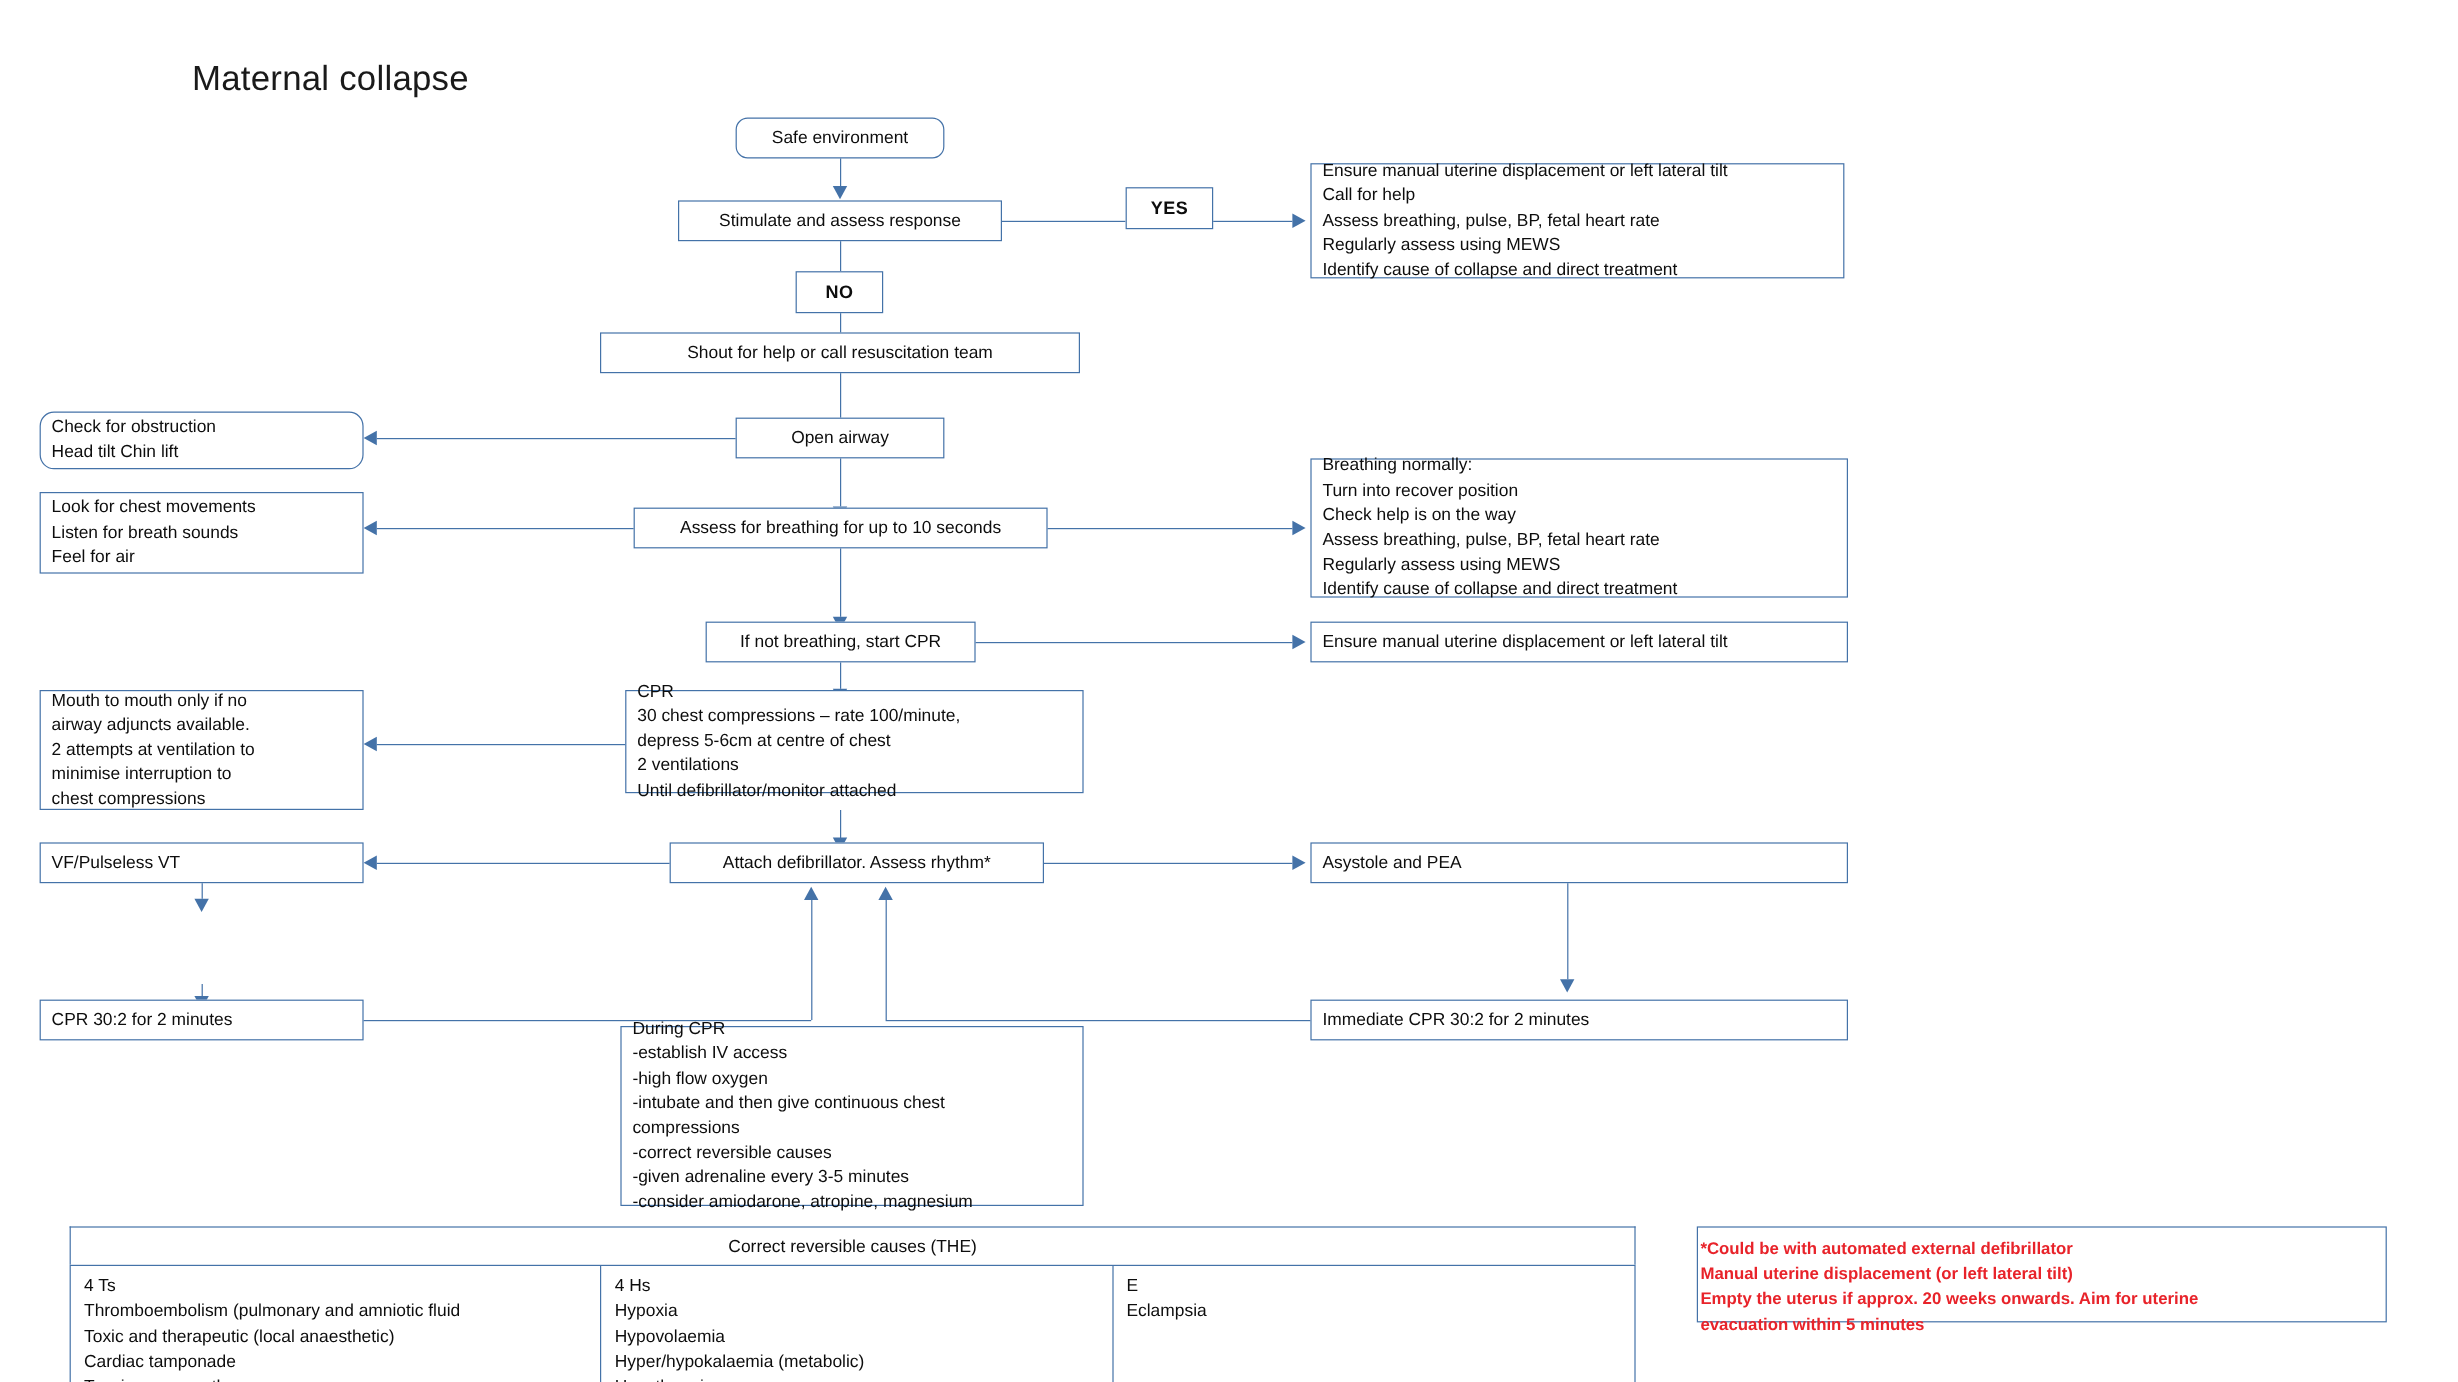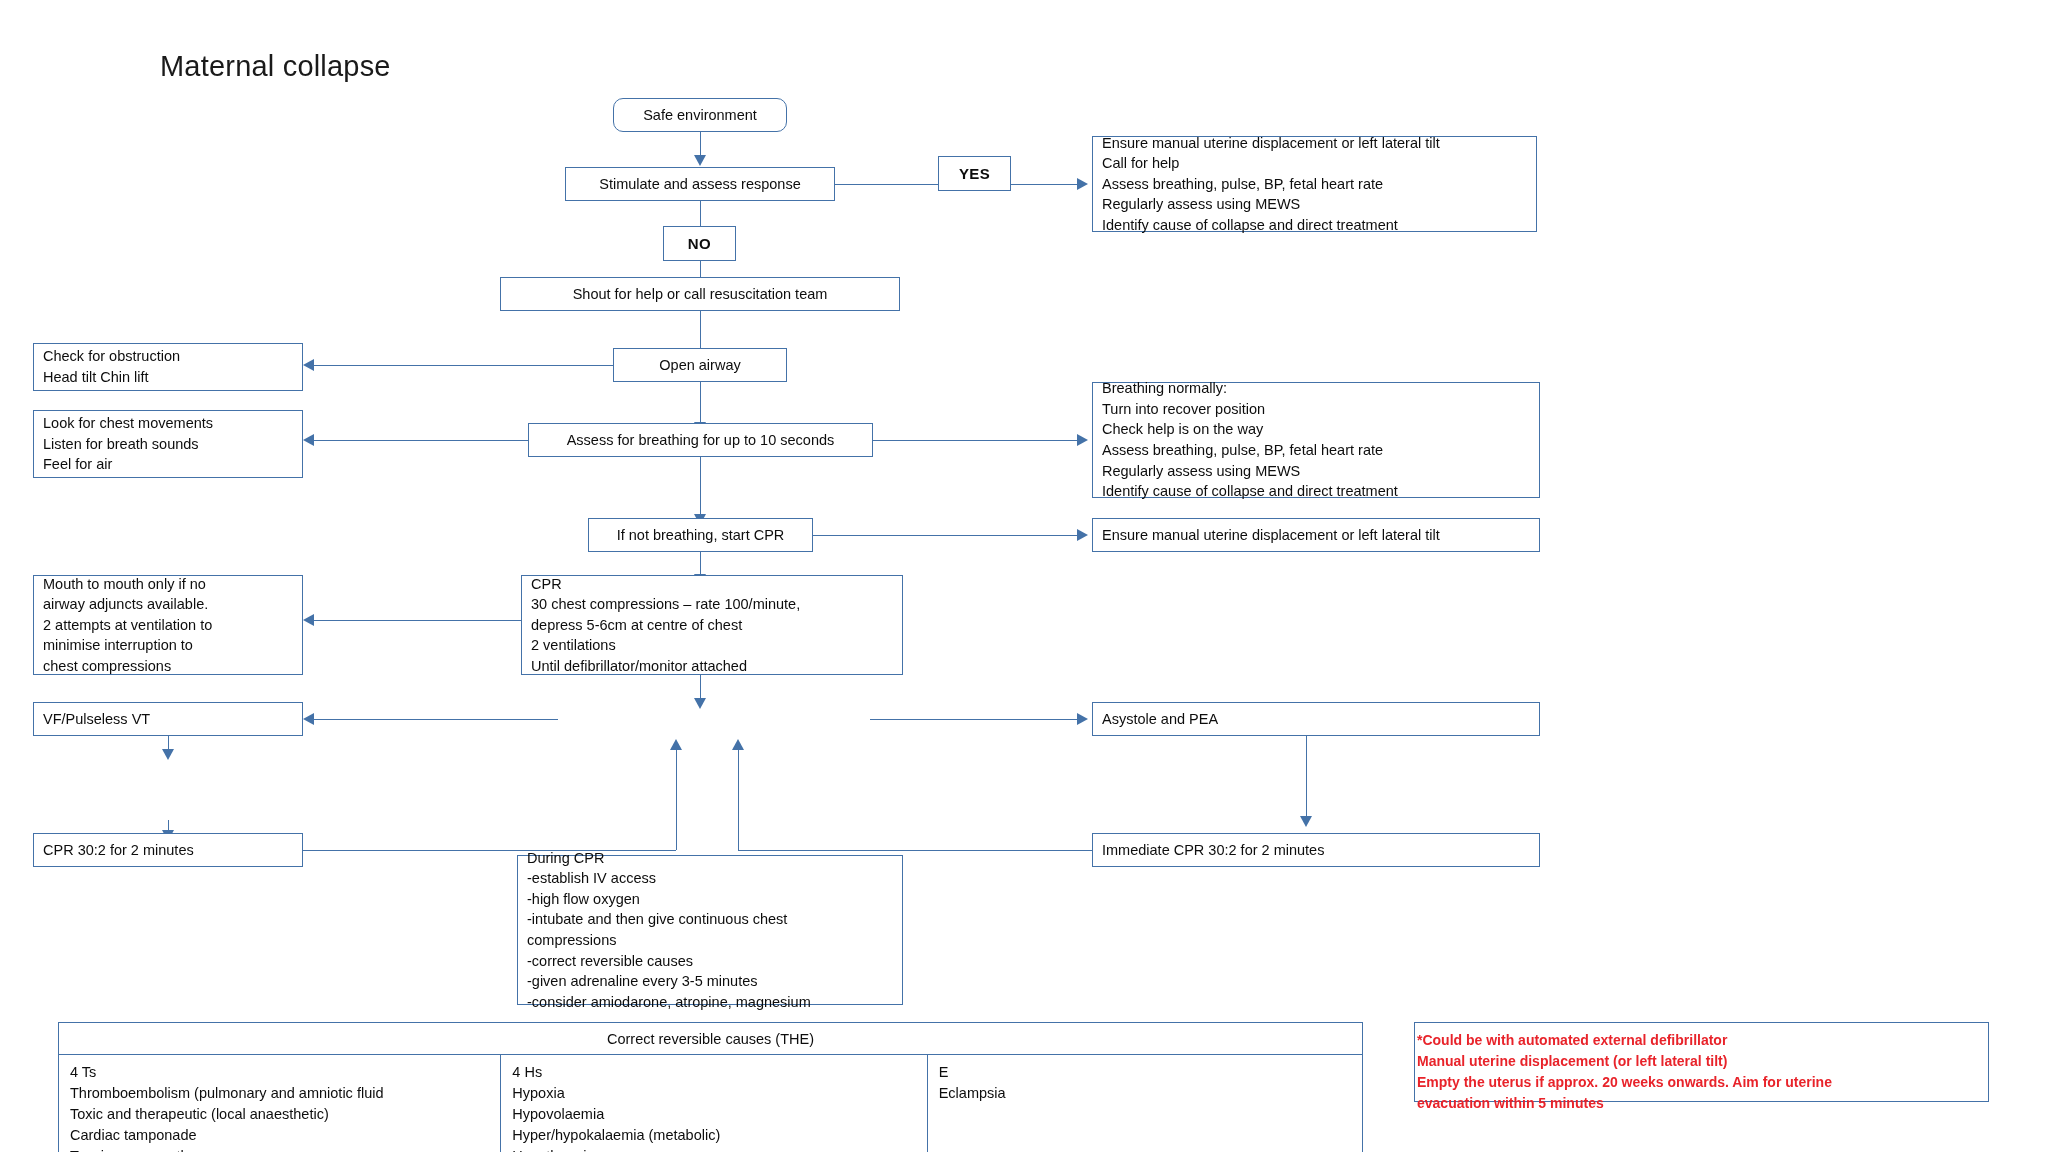--- a/index.html
+++ b/index.html
@@ -176,21 +176,21 @@
   <div class="vline" style="left:700px; top:311px; height:41px;"></div>
   <div class="arrow down" style="left:693.5px; top:352px;"></div>
 
   <div class="node center" style="left:613px; top:348px; width:174px; height:34px;">
     <span class="ln">Open airway</span>
   </div>
 
   <div class="hline" style="left:314px; top:365px; width:299px;"></div>
   <div class="arrow left" style="left:303px; top:358.5px;"></div>
 
-  <div class="node left" style="left:33px; top:343px; width:270px; height:48px;">
+  <div class="node left" style="left:33px; top:343px; width:270px; height:48px;border-radius:12px;">
     <span class="ln">Check for obstruction</span>
     <span class="ln">Head tilt Chin lift</span>
   </div>
 
   <div class="vline" style="left:700px; top:382px; height:40px;"></div>
   <div class="arrow down" style="left:693.5px; top:422px;"></div>
 
   <div class="node center" style="left:528px; top:423px; width:345px; height:34px;">
     <span class="ln">Assess for breathing for up to 10 seconds</span>
   </div>
@@ -226,21 +226,21 @@
   <div class="hline" style="left:813px; top:535px; width:264px;"></div>
   <div class="arrow right" style="left:1077px; top:528.5px;"></div>
 
   <div class="node left" style="left:1092px; top:518px; width:448px; height:34px;">
     <span class="ln">Ensure manual uterine displacement or left lateral tilt</span>
   </div>
 
   <div class="vline" style="left:700px; top:552px; height:22px;"></div>
   <div class="arrow down" style="left:693.5px; top:574px;"></div>
 
-  <div class="node left" style="left:521px; top:575px; width:382px; height:100px;">
+  <div class="node left" style="left:521px; top:575px; width:382px; height:86px;">
     <span class="ln">CPR</span>
     <span class="ln">30 chest compressions – rate 100/minute,</span>
     <span class="ln">depress 5-6cm at centre of chest</span>
     <span class="ln">2 ventilations</span>
     <span class="ln">Until defibrillator/monitor attached</span>
   </div>
 
   <div class="hline" style="left:314px; top:620px; width:207px;"></div>
   <div class="arrow left" style="left:303px; top:613.5px;"></div>
 
@@ -248,20 +248,23 @@
     <span class="ln">Mouth to mouth only if no</span>
     <span class="ln">airway adjuncts available.</span>
     <span class="ln">2 attempts at ventilation to</span>
     <span class="ln">minimise interruption to</span>
     <span class="ln">chest compressions</span>
   </div>
 
   <div class="vline" style="left:700px; top:675px; height:27px;"></div>
   <div class="arrow down" style="left:693.5px; top:698px;"></div>
 
+  <div class="node center" style="left:558px; top:702px; width:312px; height:34px;">
+    <span class="ln">Attach defibrillator. Assess rhythm*</span>
+  </div>
 
   <div class="hline" style="left:314px; top:719px; width:244px;"></div>
   <div class="arrow left" style="left:303px; top:712.5px;"></div>
 
   <div class="hline" style="left:870px; top:719px; width:207px;"></div>
   <div class="arrow right" style="left:1077px; top:712.5px;"></div>
 
   <div class="node left" style="left:33px; top:702px; width:270px; height:34px;">
     <span class="ln">VF/Pulseless VT</span>
   </div>

